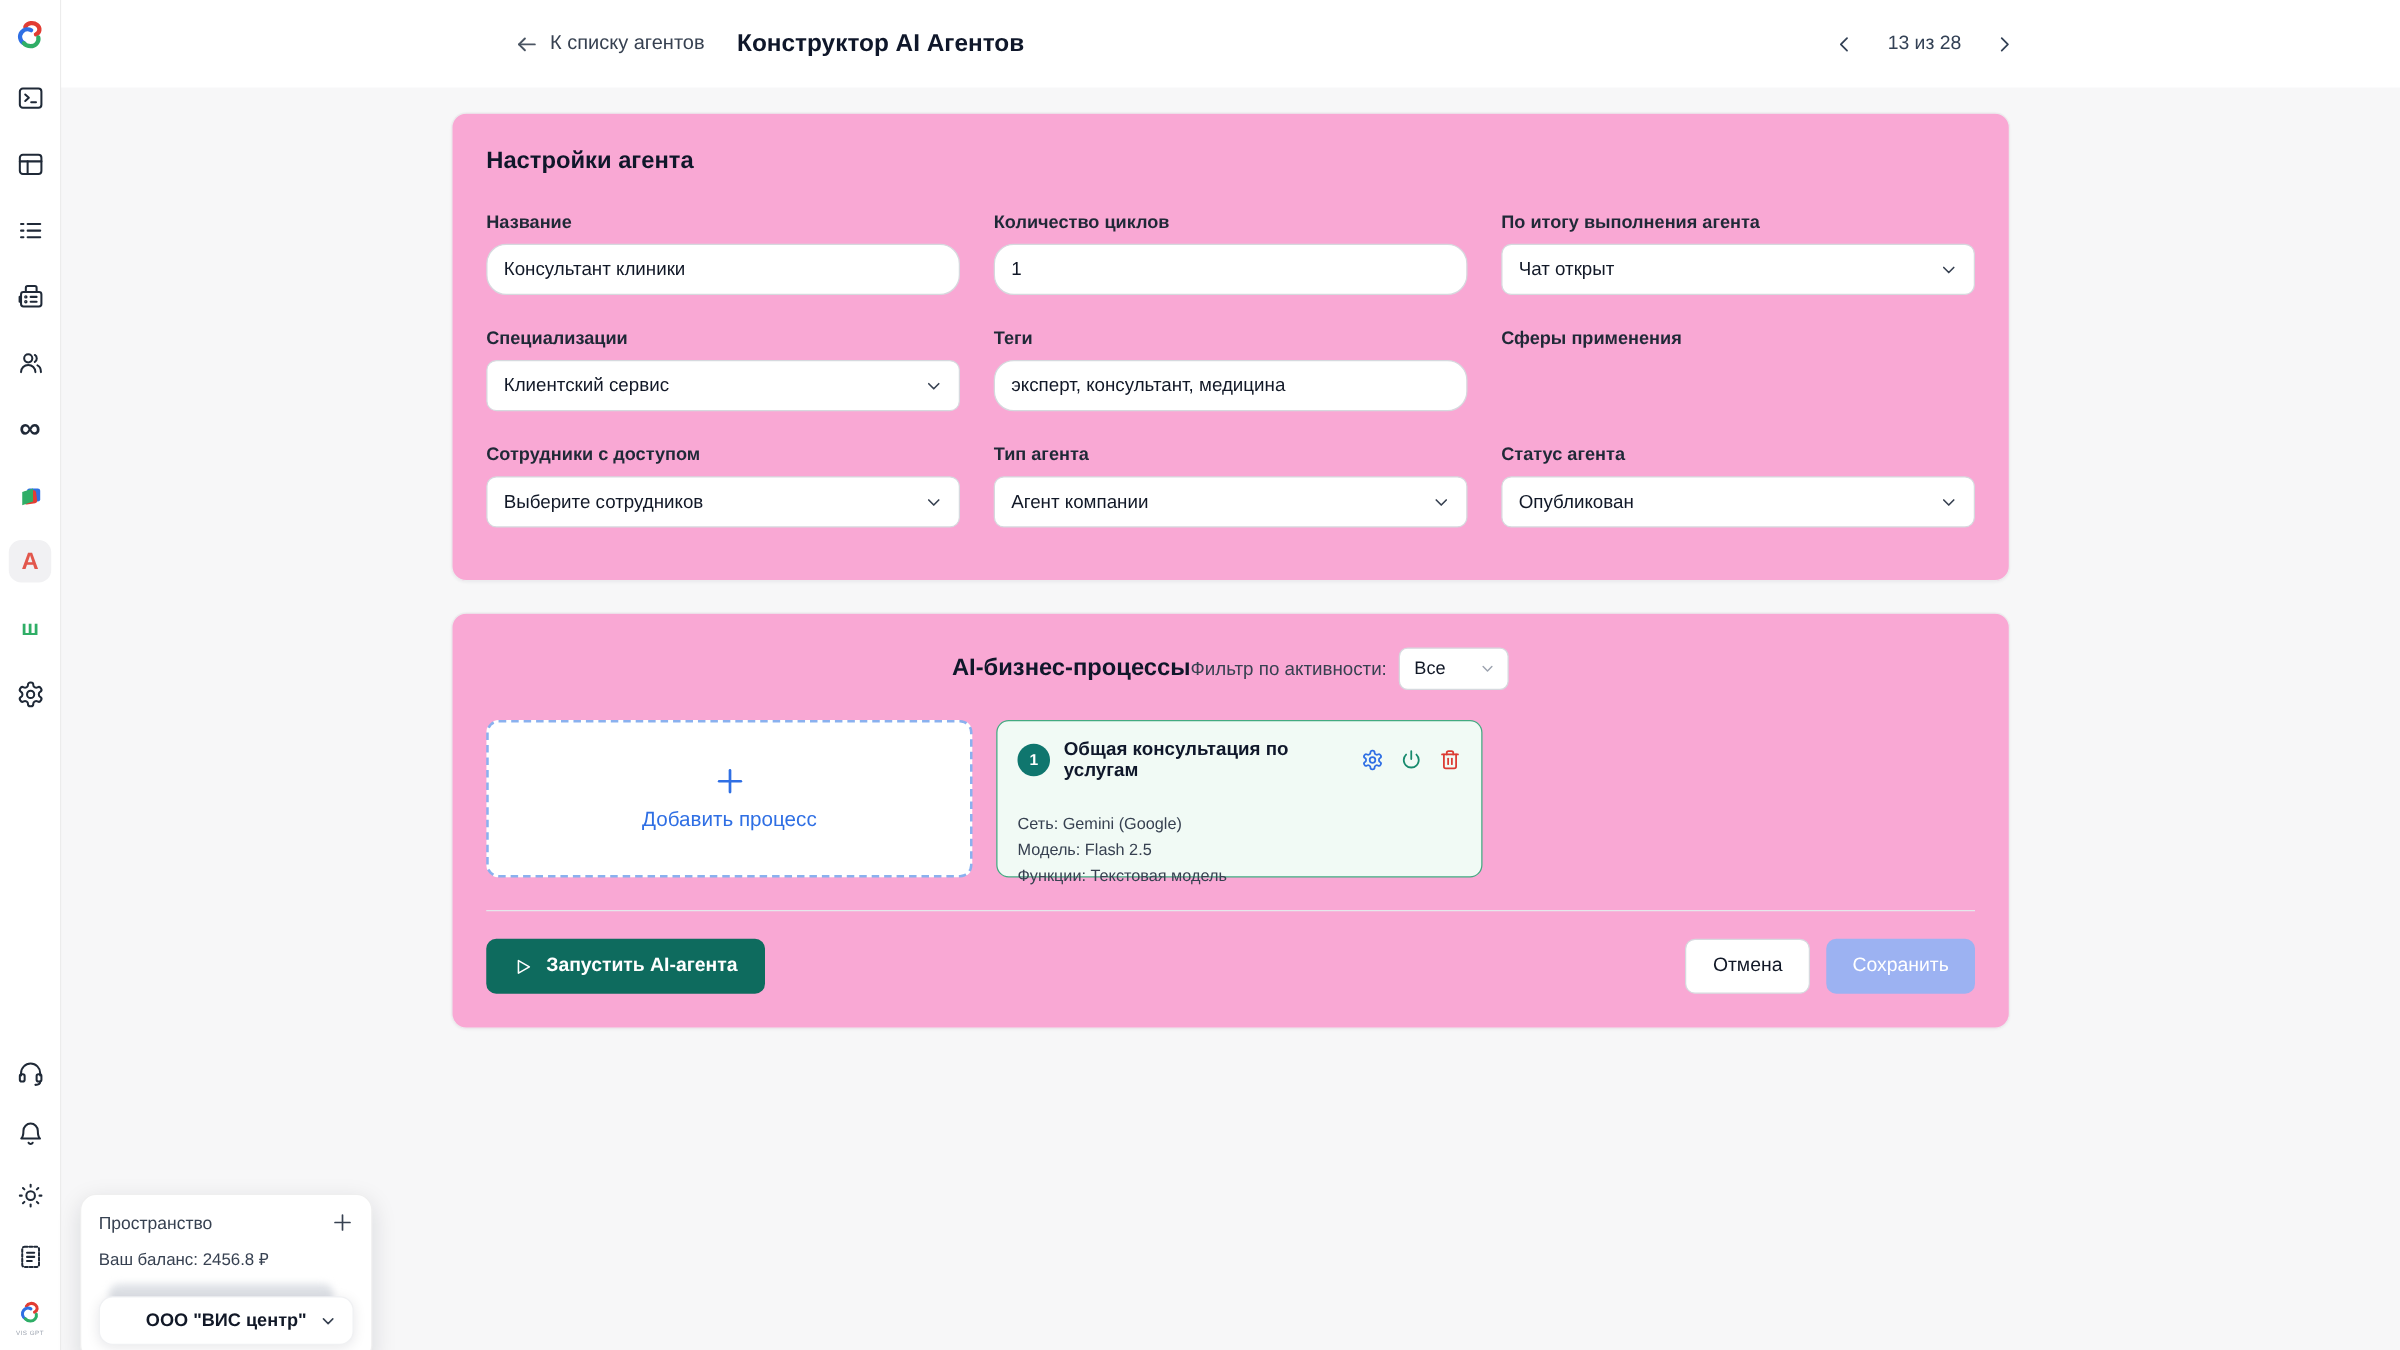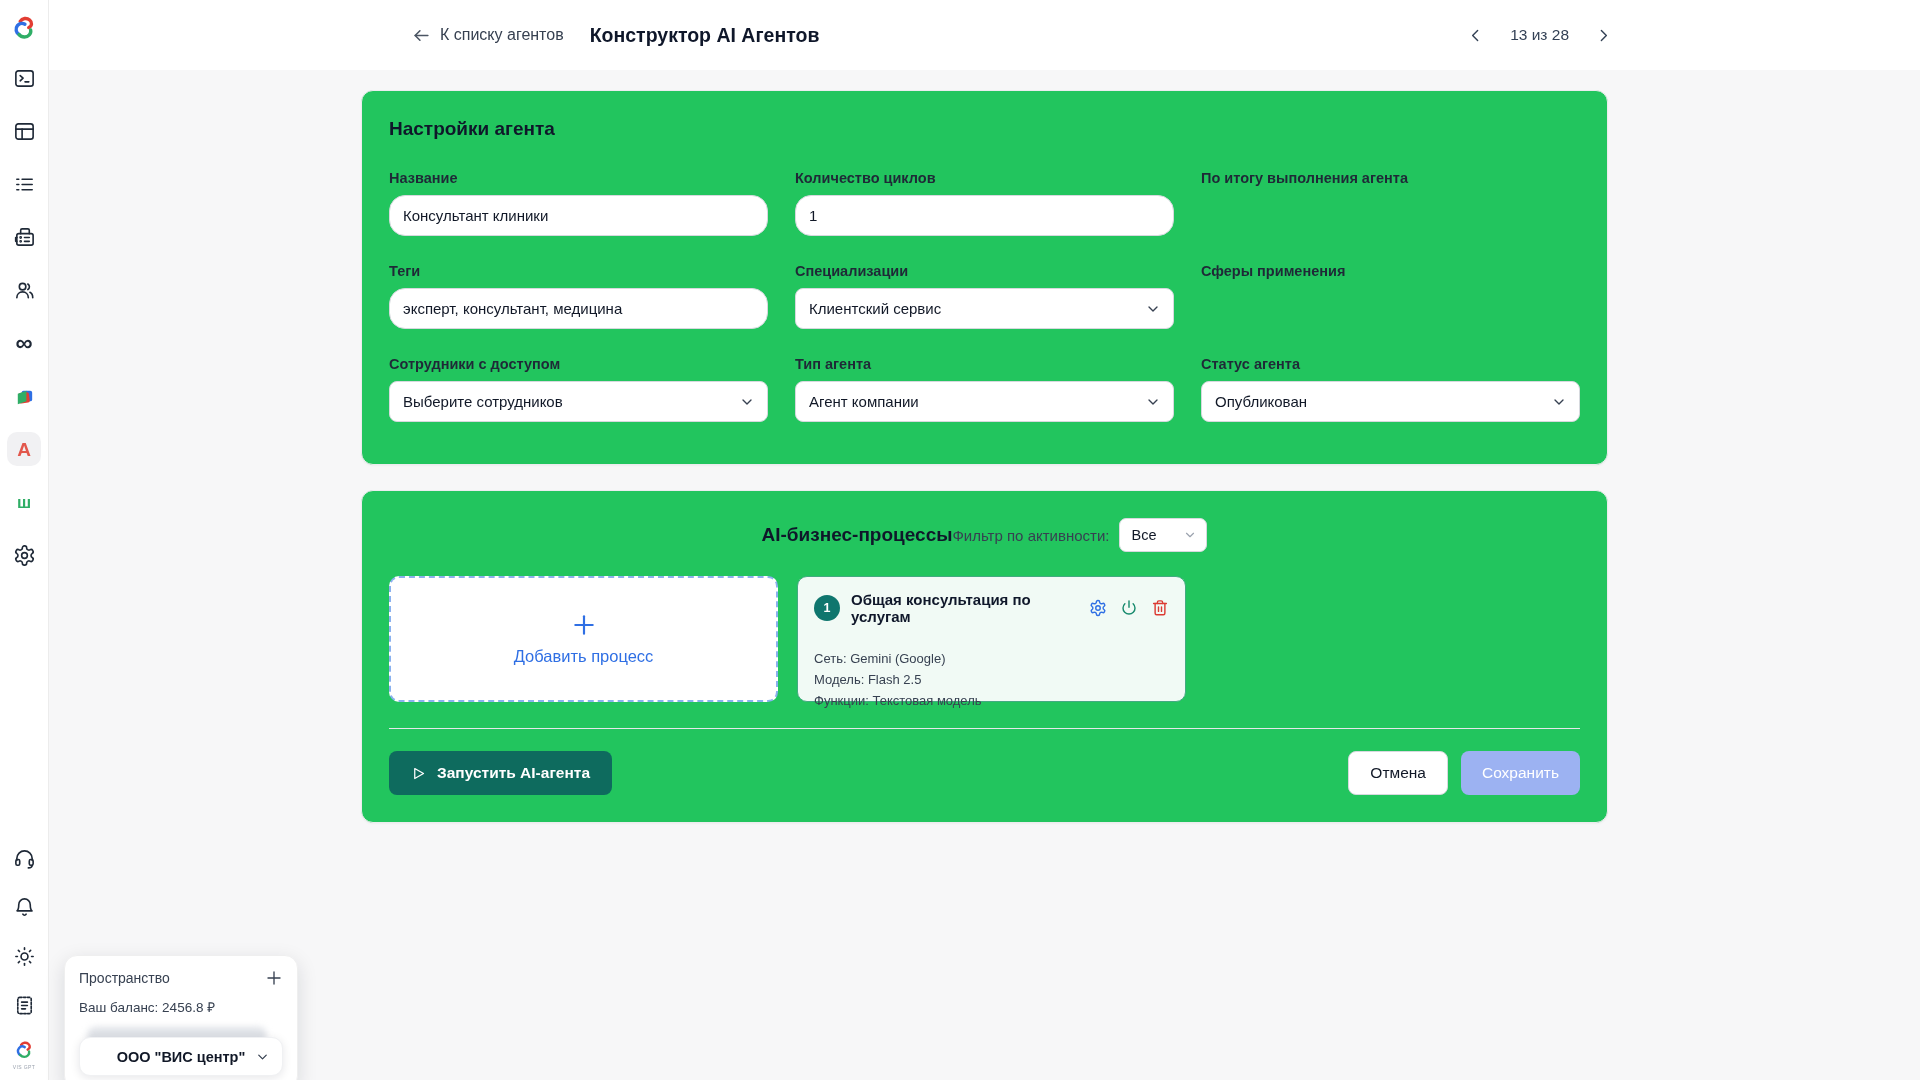--- a/index.html
+++ b/index.html
@@ -30,21 +30,21 @@
   .topbar { height:70px; background:#fff; display:flex; align-items:center; position:relative; flex:0 0 70px; }
   .back-group { display:flex; align-items:center; gap:9px; margin-left:363px; cursor:pointer; }
   .back-group svg { width:19px; height:19px; stroke:#4b5563; fill:none; stroke-width:2; stroke-linecap:round; stroke-linejoin:round; }
   .back-label { font-size:16px; color:#374151; }
   .page-title { font-size:19.5px; font-weight:700; color:#0f172a; margin-left:26px; }
   .pagination { position:absolute; right:308px; display:flex; align-items:center; gap:26px; }
   .pagination svg { width:17px; height:17px; stroke:#334155; fill:none; stroke-width:2; stroke-linecap:round; stroke-linejoin:round; cursor:pointer; }
   .page-count { font-size:15.5px; color:#334155; }
 
   .content { flex:1; overflow:hidden; }
-  .card { width:1247px; margin:20px auto 0; background:#22c55e; border:1px solid #ececee;
+  .card { width:1247px; margin:20px auto 0; background:#f9a8d4; border:1px solid #ececee;
           border-radius:12px; box-shadow:0 1px 2px rgba(16,24,40,.04); }
 
   
   .card-settings { padding:27px 27px 42px; }
   .section-title { font-size:19px; font-weight:700; color:#0f172a; }
   .form-grid { margin-top:30px; display:grid; grid-template-columns:repeat(3,1fr); column-gap:27px; row-gap:27px; }
   .field-label { display:block; font-size:14.5px; font-weight:700; color:#1f2937; margin-bottom:9px; }
   .text-input { width:100%; height:41px; border:1px solid #d6d9de; border-radius:16px; padding:0 13px;
                 font-size:15px; color:#111827; font-family:"Liberation Sans", sans-serif; background:#fff; outline:none; }
   .select { width:100%; height:41px; border:1px solid #d6d9de; border-radius:8px; padding:0 36px 0 13px;
@@ -267,35 +267,41 @@
             <input class="text-input" type="text" value="Консультант клиники" style="">
           </div>
 
           <div>
             <label class="field-label">Количество циклов</label>
             <input class="text-input" type="text" value="1" style="">
           </div>
 
           <div>
             <label class="field-label">По итогу выполнения агента</label>
-          </div>
-
-          <div>
-            <label class="field-label">Теги</label>
-            <input class="text-input" type="text" value="эксперт, консультант, медицина" style="">
+            <div class="select">
+              <span>Чат открыт</span>
+              <svg class="chev" viewBox="0 0 24 24">
+                  <polyline points="6,9 12,15 18,9"></polyline>
+                </svg>
+            </div>
           </div>
 
           <div>
             <label class="field-label">Специализации</label>
             <div class="select">
               <span>Клиентский сервис</span>
               <svg class="chev" viewBox="0 0 24 24">
                   <polyline points="6,9 12,15 18,9"></polyline>
                 </svg>
             </div>
+          </div>
+
+          <div>
+            <label class="field-label">Теги</label>
+            <input class="text-input" type="text" value="эксперт, консультант, медицина" style="">
           </div>
 
           <div>
             <label class="field-label">Сферы применения</label>
           </div>
 
           <div>
             <label class="field-label">Сотрудники с доступом</label>
             <div class="select">
               <span>Выберите сотрудников</span>

